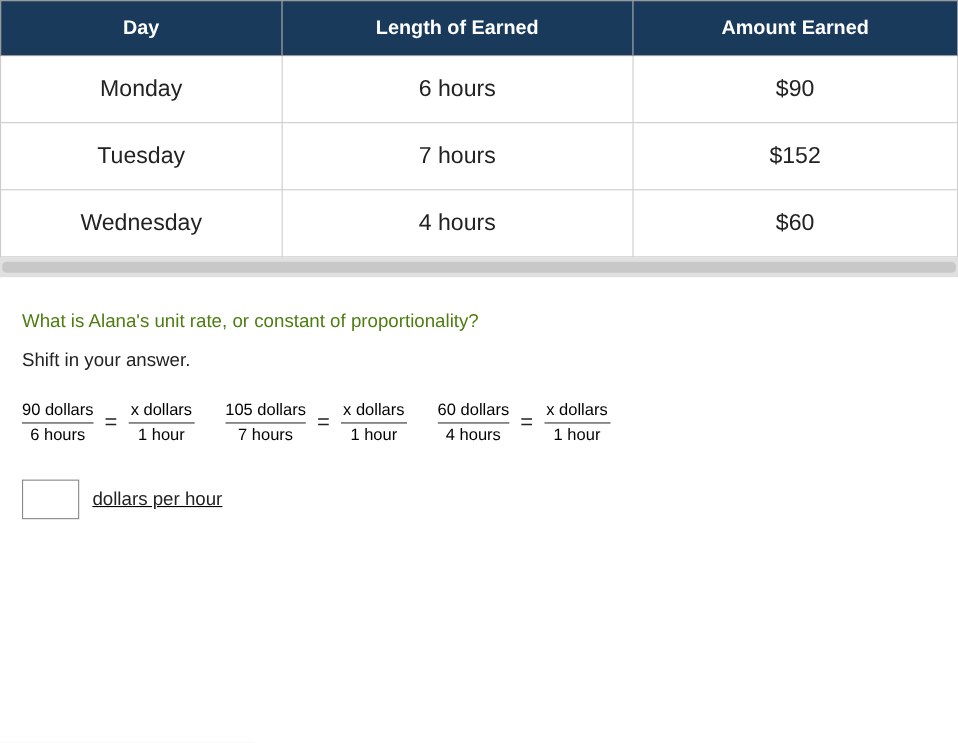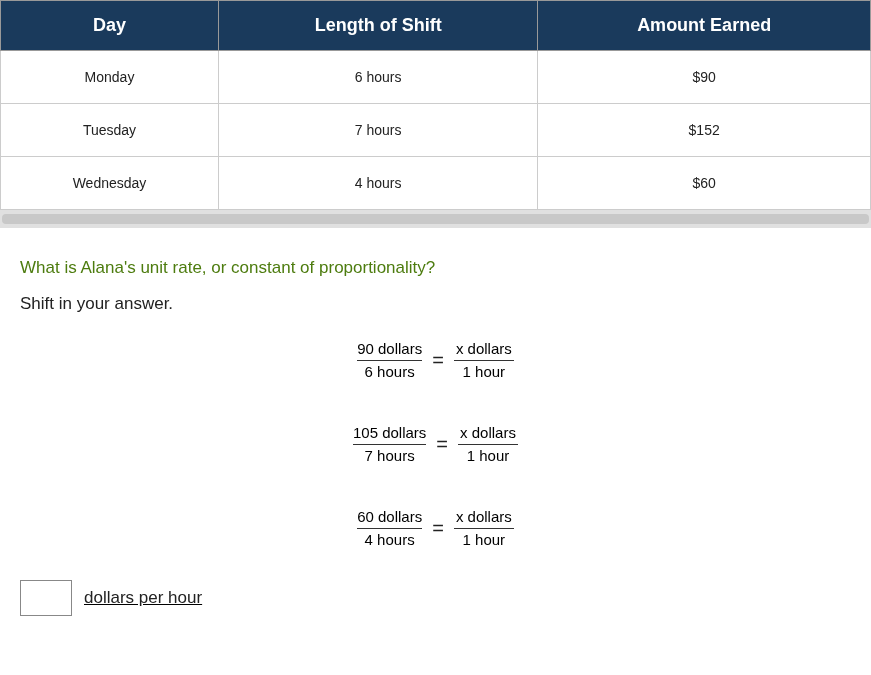--- a/index.html
+++ b/index.html
@@ -45,21 +45,21 @@
       border: 1.5px solid #999;
     }
 
     tbody tr {
       background: #fff;
       border-bottom: 1.5px solid #ccc;
     }
 
     tbody td {
       padding: 18px 20px;
-      font-size: 14px;
+      font-size: 21px;
       text-align: center;
       border: 1.5px solid #ccc;
       color: #222;
     }
 
     
     .scrollbar-area {
       background: #e0e0e0;
       height: 18px;
       width: 100%;
@@ -90,24 +90,23 @@
     .fill-label {
       font-size: 17px;
       color: #222;
       margin-bottom: 24px;
     }
 
     
     .equations-row {
       display: flex;
       align-items: center;
-      gap: 40px;
+      gap: 28px;
       margin-bottom: 30px;
       flex-wrap: nowrap;
-      flex-direction: column;
     }
 
     .fraction-group {
       display: flex;
       align-items: center;
       gap: 10px;
     }
 
     .equals-sign {
       font-size: 20px;
@@ -164,21 +163,21 @@
 </head>
 <body>
 
 <div class="page-wrapper">
 
   <div class="table-container">
     <table>
       <thead>
         <tr>
           <th>Day</th>
-          <th>Length of Shift</th>
+          <th>Length of Earned</th>
           <th>Amount Earned</th>
         </tr>
       </thead>
       <tbody id="table-body">
 
       <tr>
             <td>Monday</td>
             <td>6 hours</td>
             <td>$90</td>
           </tr>

